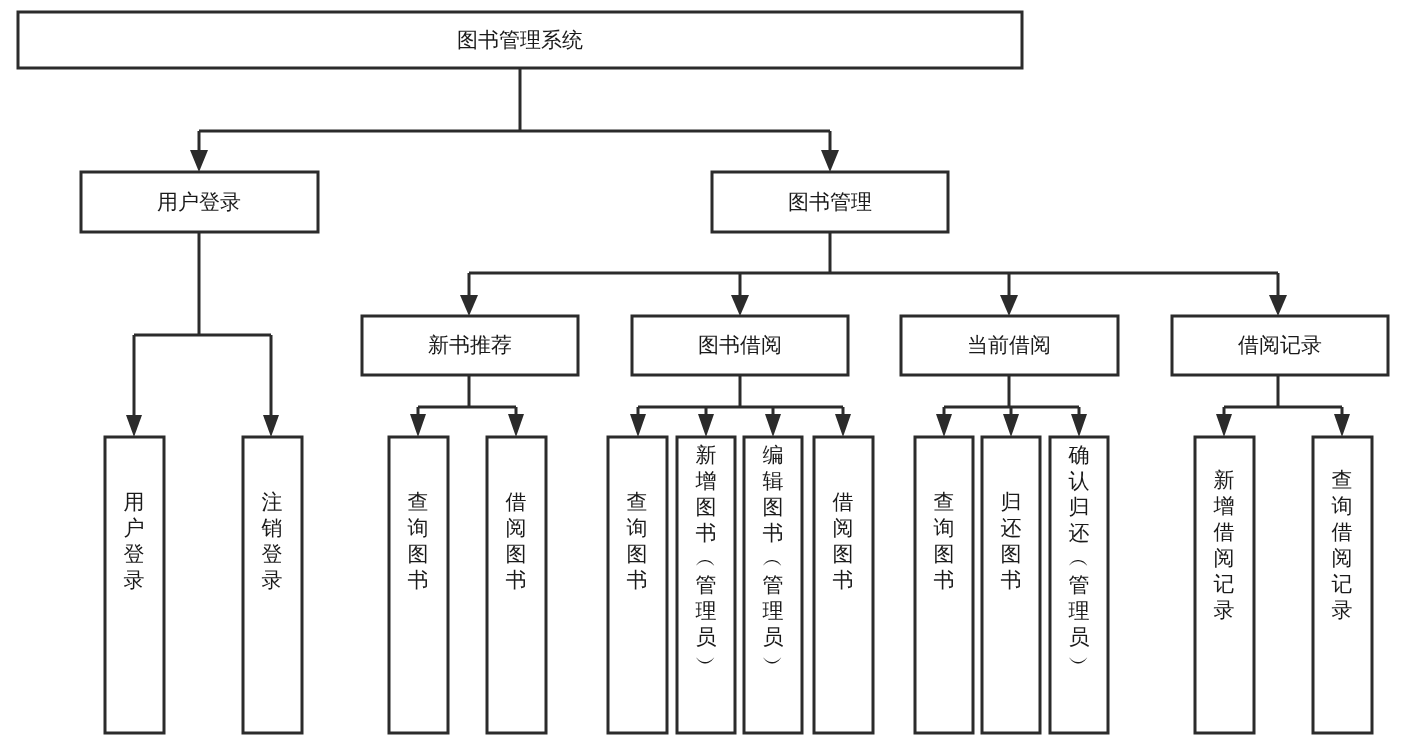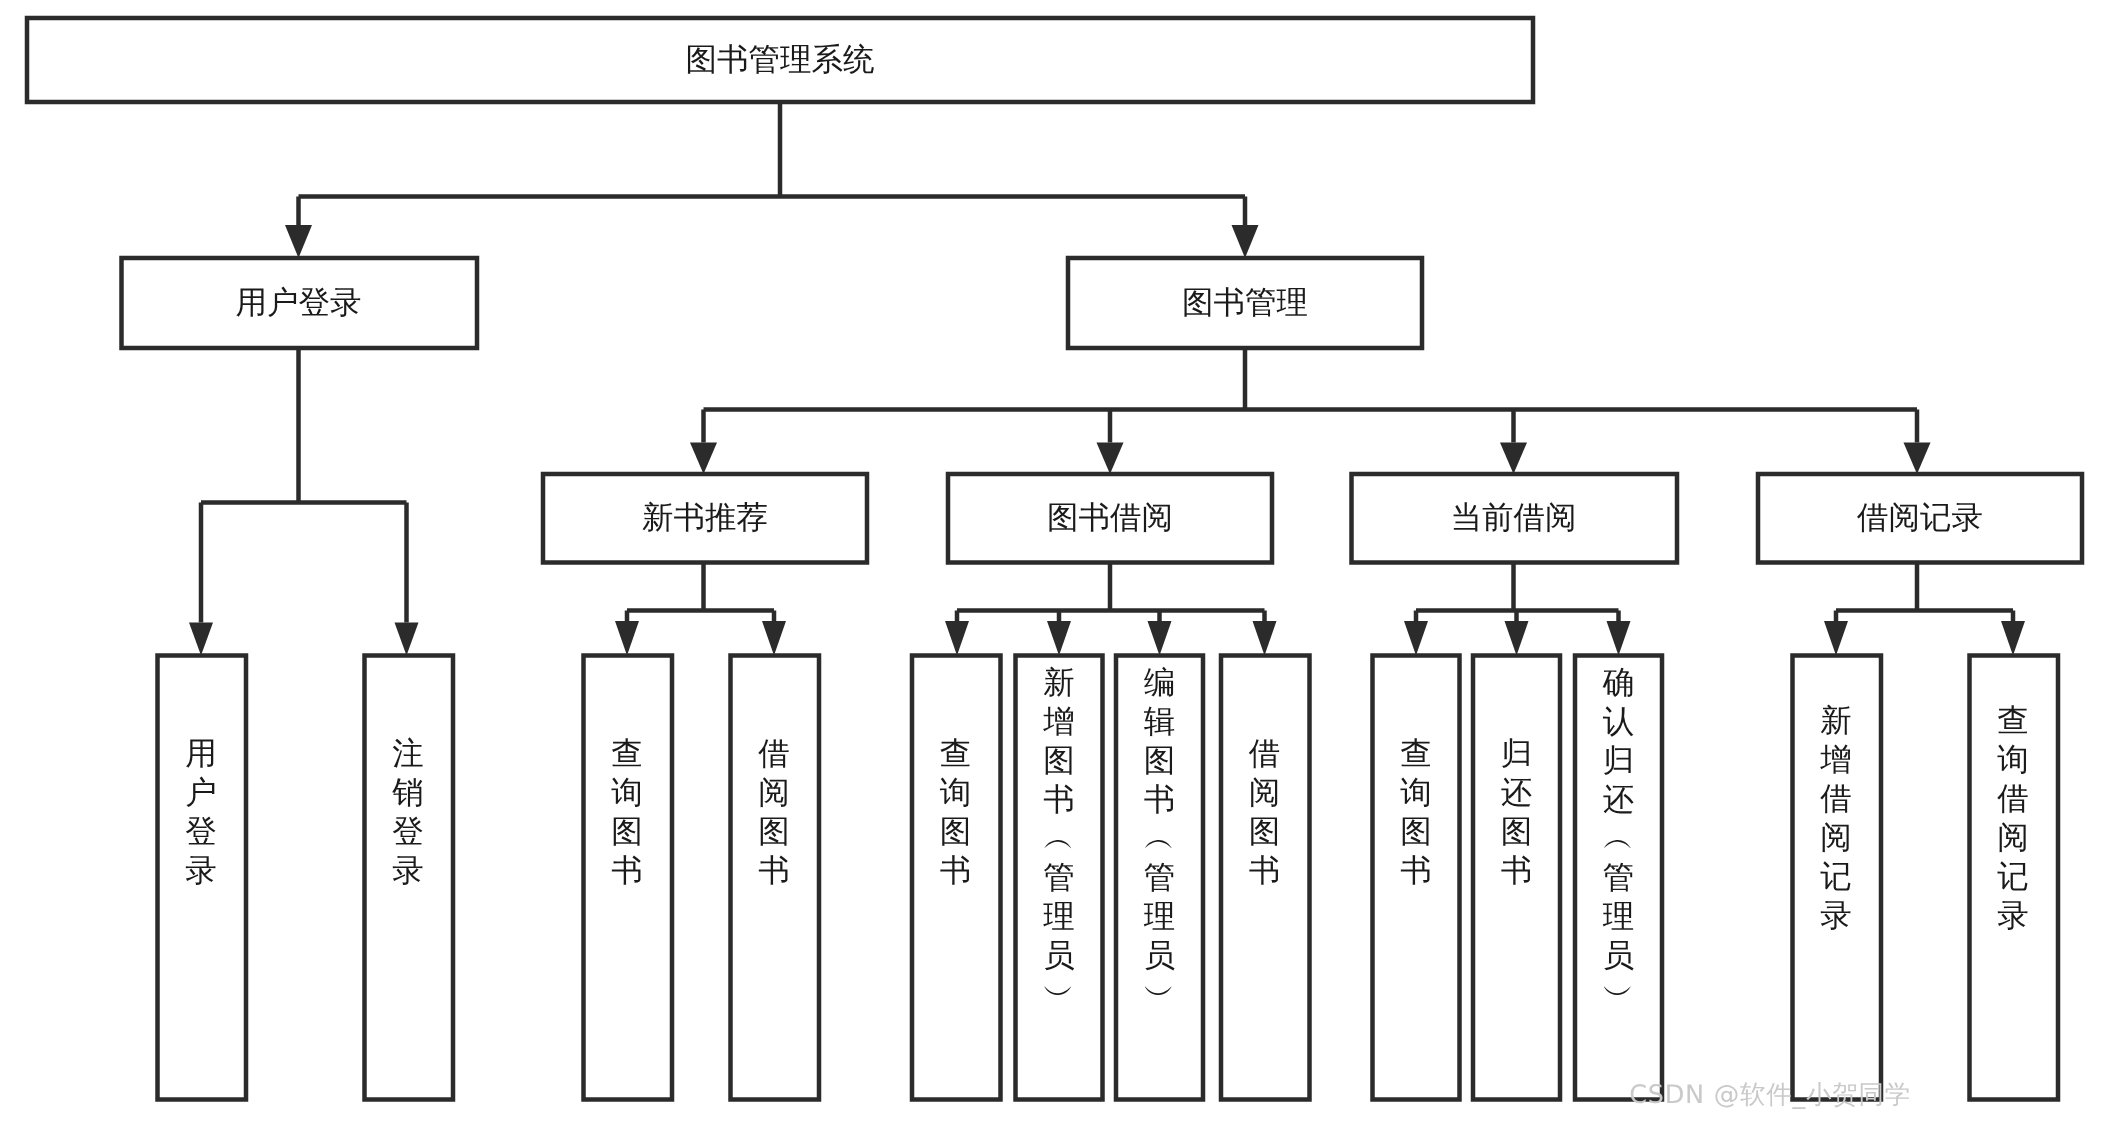--- a/index.html
+++ b/index.html
@@ -220,14 +220,13 @@
       <rect class="node-box" x="1195" y="437" width="59" height="296"></rect>
       <text class="node-label-vertical" x="1224" y="487"><tspan x="1224" y="487">新</tspan><tspan x="1224" y="513">增</tspan><tspan x="1224" y="539">借</tspan><tspan x="1224" y="565">阅</tspan><tspan x="1224" y="591">记</tspan><tspan x="1224" y="617">录</tspan></text>
     </g>
     <g>
       <rect class="node-box" x="1313" y="437" width="59" height="296"></rect>
       <text class="node-label-vertical" x="1342" y="487"><tspan x="1342" y="487">查</tspan><tspan x="1342" y="513">询</tspan><tspan x="1342" y="539">借</tspan><tspan x="1342" y="565">阅</tspan><tspan x="1342" y="591">记</tspan><tspan x="1342" y="617">录</tspan></text>
     </g>
 
   </svg>
 
-  <div class="watermark">CSDN @软件_小贺同学</div>
 </div>
 
 </body></html>

